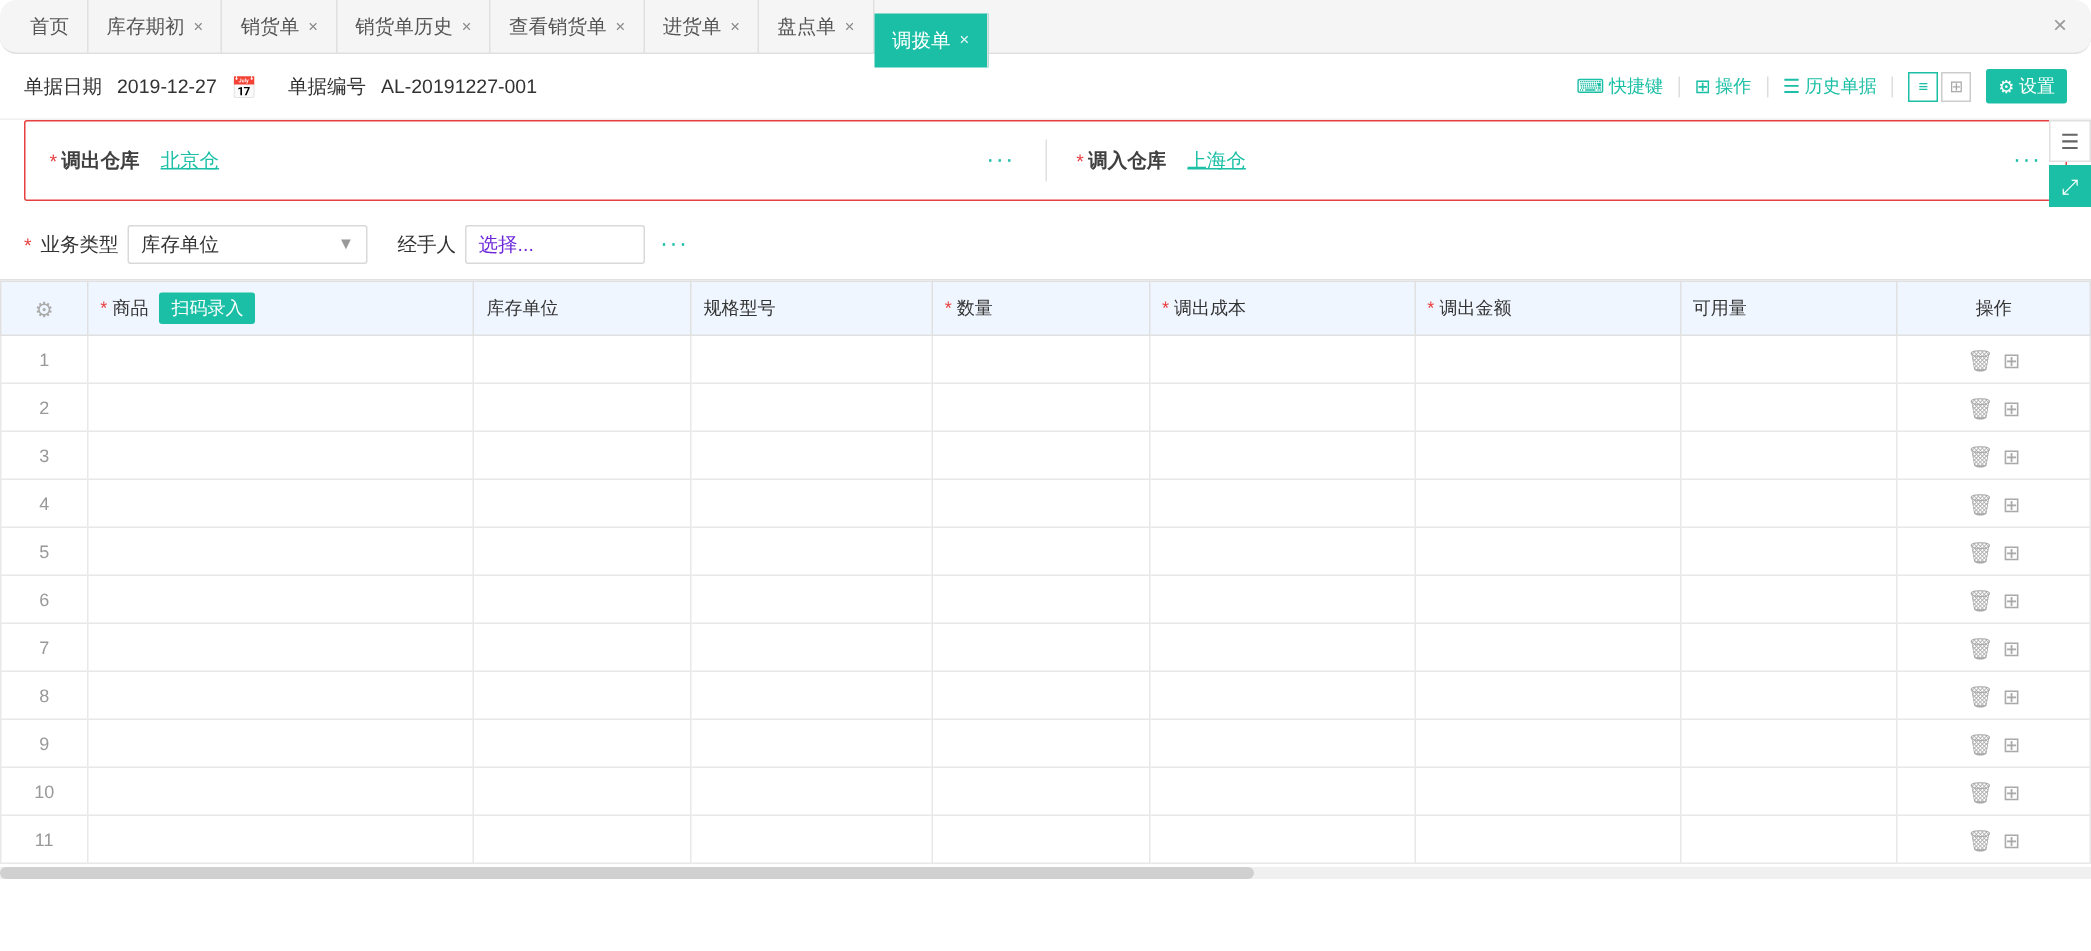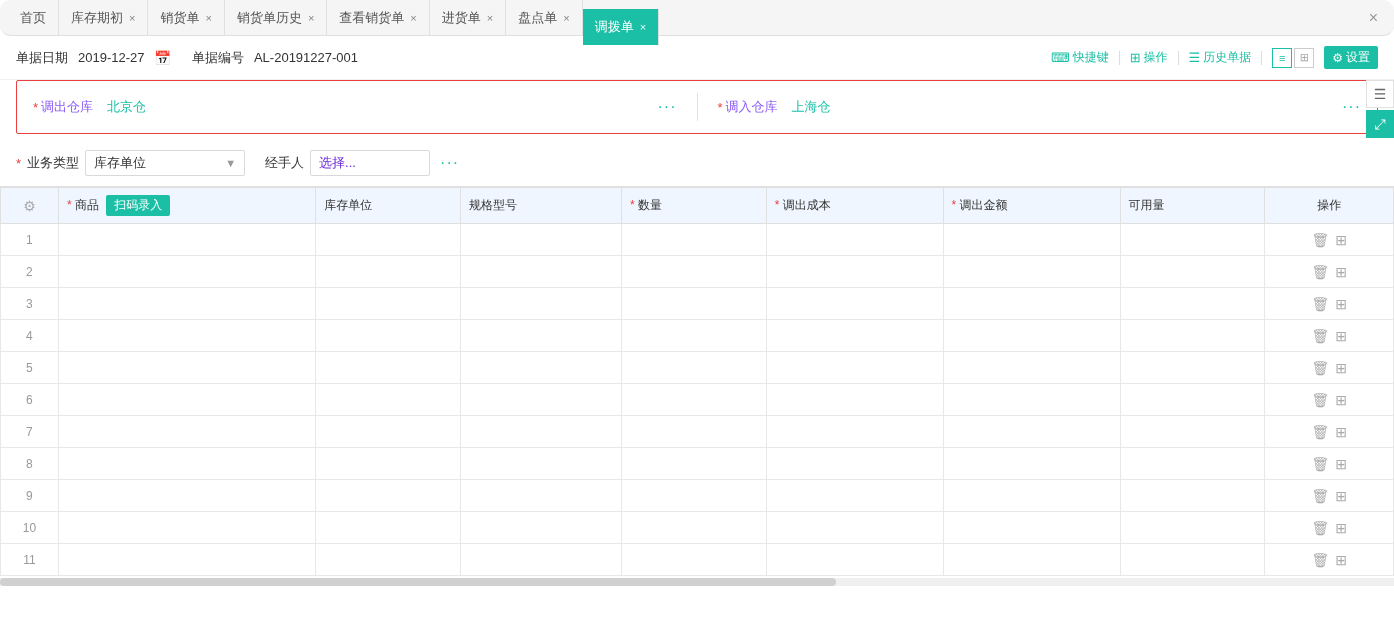--- a/index.html
+++ b/index.html
@@ -69,22 +69,22 @@
     
     .section-highlight {
       border: 1.5px solid #e84040;
       border-radius: 2px;
       margin: 0 16px 10px 16px;
       padding: 12px 16px;
       display: flex; align-items: center; gap: 0;
     }
     .section-field { display: flex; align-items: center; flex: 1; }
     .section-field .req { color: #e84040; margin-right: 3px; }
-    .section-field .flabel { color: #8b5cf6; margin-right: 6px; }
-    .section-field .fvalue { color: #1abfa5; font-weight: 500; }
+    .section-field .flabel { color: #404040; margin-right: 6px; font-weight: bold; }
+    .section-field .fvalue { color: #1abfa5; font-weight: 500; text-decoration: underline; }
     .section-field .more-btn { color: #1abfa5; margin-left: auto; cursor: pointer; font-size: 16px; letter-spacing: 1px; }
     .section-divider { width: 1px; height: 28px; background: #e0e0e0; margin: 0 20px; }
 
     
     .form-row {
       display: flex; align-items: center;
       padding: 6px 16px 10px 16px;
       gap: 20px;
     }
     .form-field { display: flex; align-items: center; gap: 6px; }

